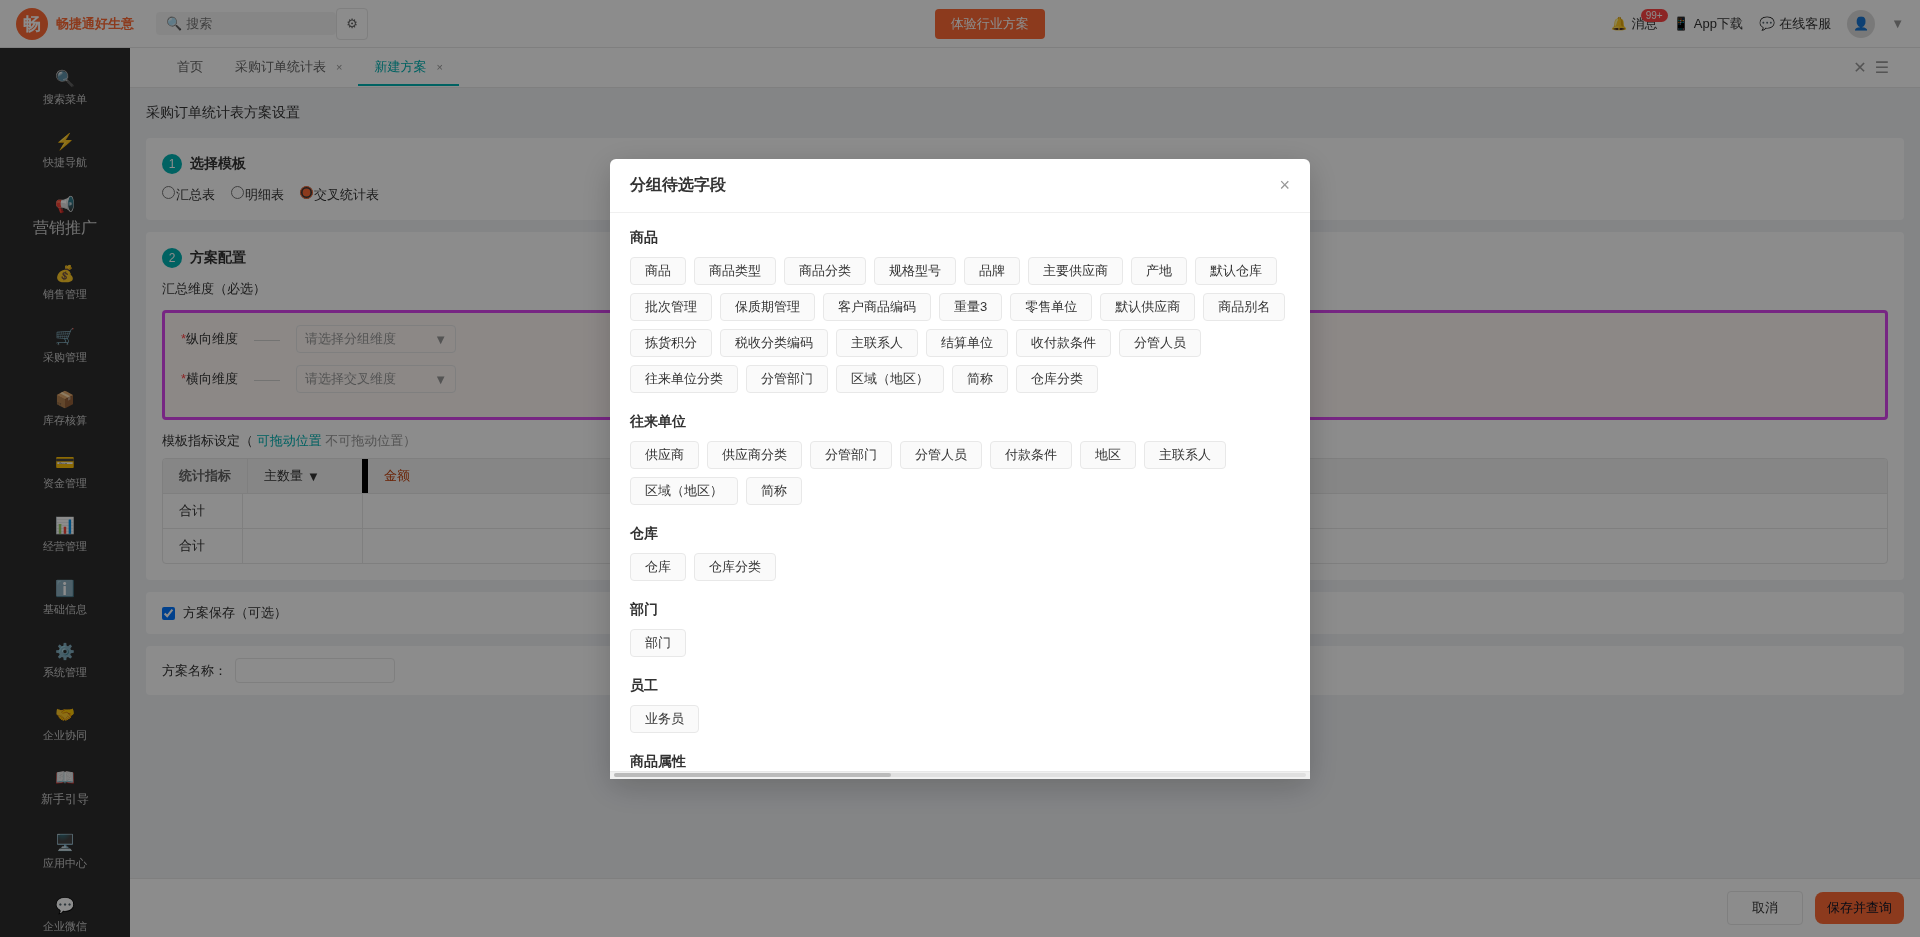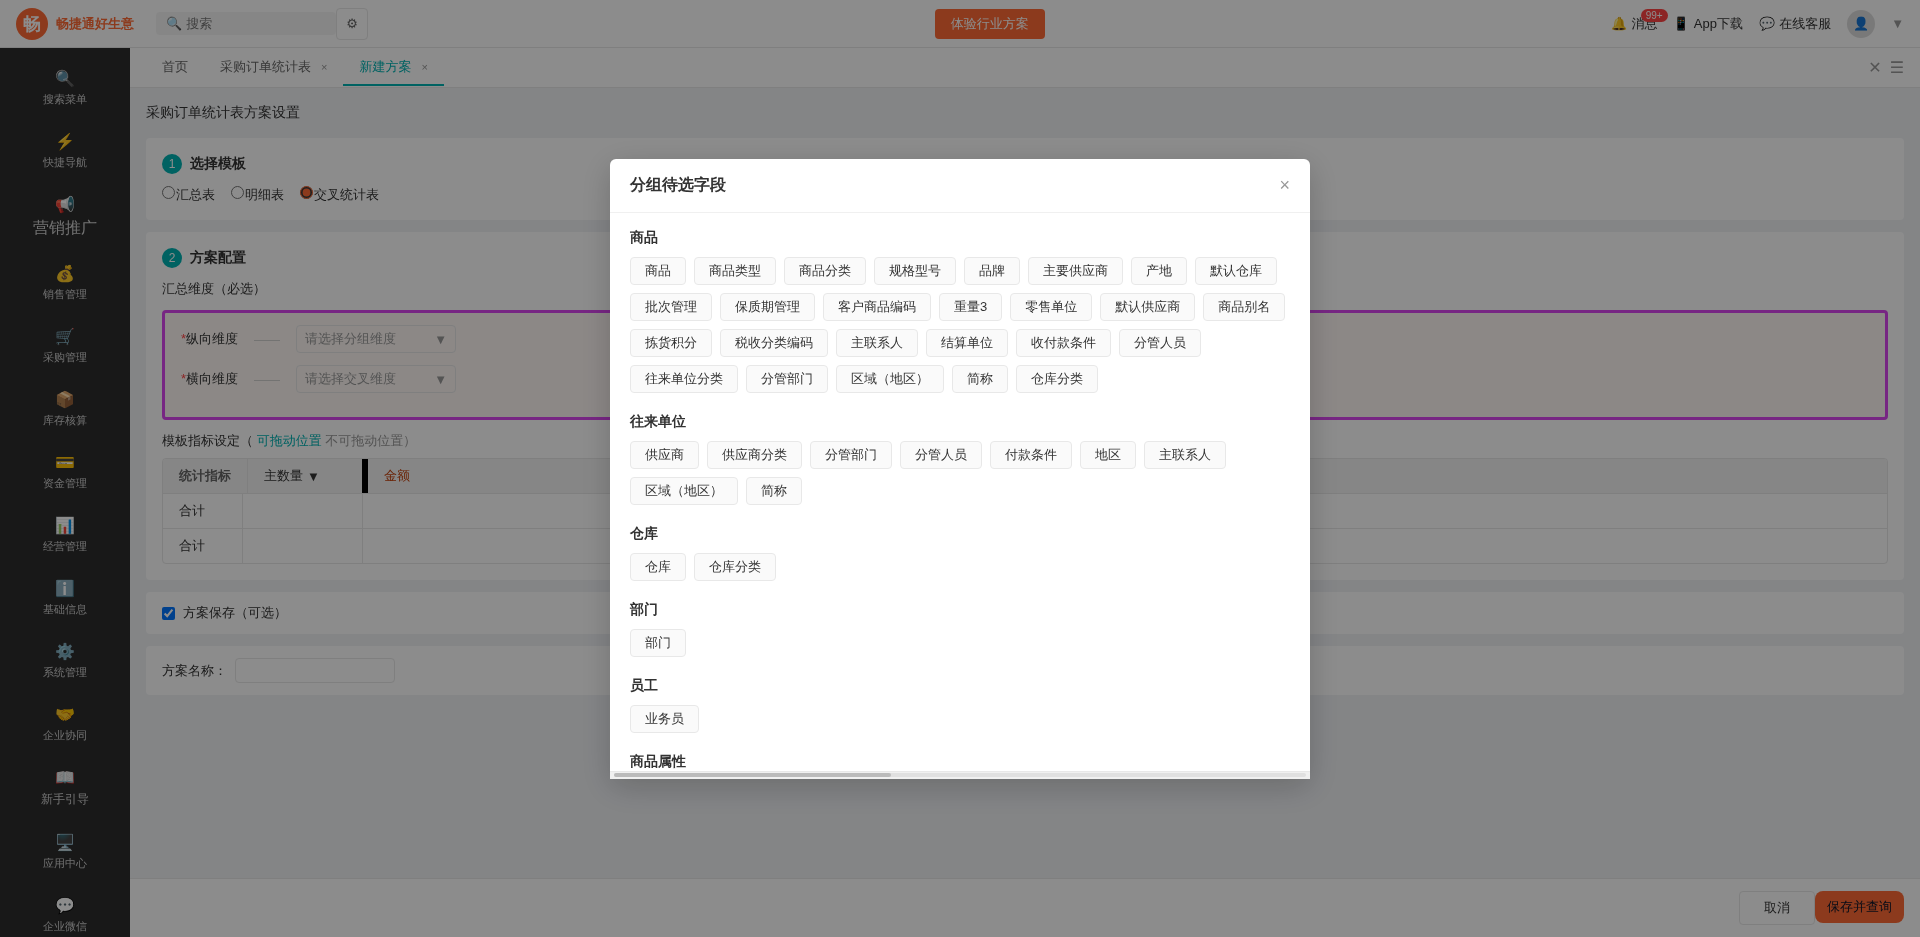--- a/index.html
+++ b/index.html
@@ -132,21 +132,21 @@
       display: flex; align-items: center; justify-content: center;
       font-size: 16px;
     }
 
     
     .tab-bar {
       background: #fff;
       border-bottom: 1px solid #e8e8e8;
       display: flex;
       align-items: center;
-      padding: 0 16px;
+      padding: 0 31px;
       height: 40px;
       justify-content: center;
     }
     .tab {
       padding: 8px 16px;
       cursor: pointer;
       font-size: 13px;
       color: #666;
       border-bottom: 2px solid transparent;
       display: flex; align-items: center; gap: 6px;
@@ -331,22 +331,23 @@
     .hscroll-thumb {
       width: 40%;
       height: 4px;
       background: #bbb;
       border-radius: 2px;
     }
 
     
     .page-footer {
       display: flex;
-      align-items: flex-start;
+      align-items: center;
       justify-content: flex-end;
+      gap: 12px;
       padding: 12px 16px;
       background: #fff;
       border-top: 1px solid #e8e8e8;
     }
   </style>
 </head>
 <body>
 
 <div class="top-bar">
   <div class="logo-area">

